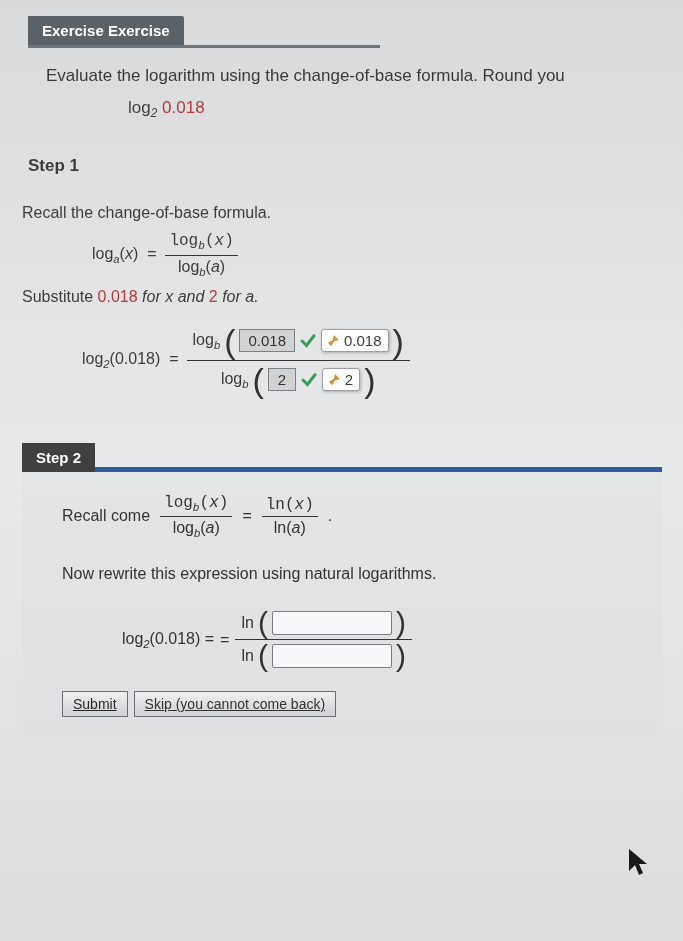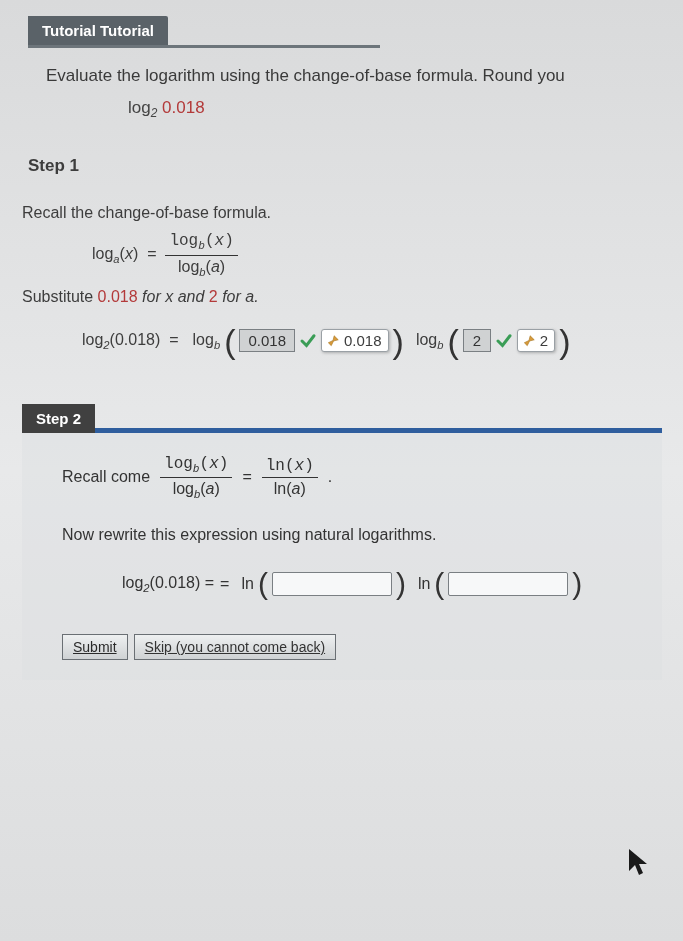--- a/index.html
+++ b/index.html
@@ -48,21 +48,21 @@
   .frac .num { display:block; padding: 0 4px 2px 4px; font-family: Liberation Mono, monospace; }
   .frac .den { display:block; border-top: 1.5px solid #333; padding: 2px 4px 0 4px; }
   sub { font-size: 0.7em; font-style: italic; }
   .ital { font-style: italic; }
   .big-eq {
     display:flex;
     align-items:center;
     margin: 16px 0 20px 60px;
     gap: 8px;
   }
-  .big-frac { display:inline-flex; flex-direction:row; align-items:center; }
+  .big-frac { display:inline-flex; flex-direction:column; align-items:center; }
   .big-frac .brow { display:flex; align-items:center; gap:4px; padding:4px 6px; }
   .big-frac .hline { width:100%; border-top:1.5px solid #333; }
   .input-box {
     display:inline-block;
     background:#d0d2d3;
     border:1px solid #7a7f83;
     padding:2px 8px;
     min-width:46px;
     text-align:center;
     font-size:15px;
@@ -116,21 +116,21 @@
   .recall-row { display:flex; align-items:center; gap:10px; font-size:16px; }
   .rewrite-eq { display:flex; align-items:center; gap:6px; margin:24px 0 10px 60px; }
   .blank-input {
     display:inline-block;
     width:120px; height:24px;
     background:#f7f8f9;
     border:1px solid #7a7f83;
     border-radius:2px;
   }
   .med-paren { font-size:30px; line-height:24px; }
-  .buttons-row { margin-top: 34px; display:flex; gap:6px; align-items:center; }
+  .buttons-row { margin-top: 19px; display:flex; gap:6px; align-items:center; }
   .btn {
     border:1px solid #6a6f74;
     background: linear-gradient(#eef0f1,#cfd2d4);
     padding:4px 10px;
     font-size:14px;
     color:#333;
     cursor:pointer;
     text-decoration: underline;
   }
   .btn.submit { text-decoration: underline; color:#2a2a2a; }
@@ -140,21 +140,21 @@
     bottom:64px;
     width:24px; height:30px;
   }
 </style>
 </head>
 <body>
 
 
 
 
-<div class="ribbon">Tutorial Tutorial</div>
+<div class="ribbon">Exercise Exercise</div>
 <div class="sep-line"></div>
 
 <div class="exercise-body">
   <div class="instr">Evaluate the logarithm using the change-of-base formula. Round you</div>
   <div class="log-expr">
     log<sub>2</sub>
     <span class="red">0.018</span>
   </div>
 </div>
 

